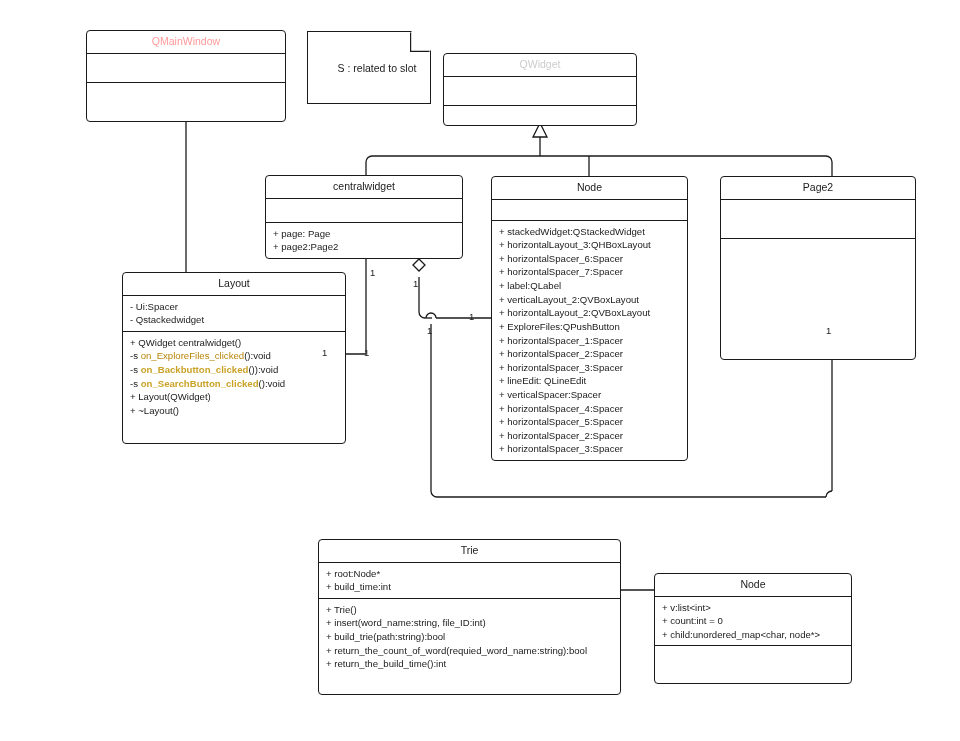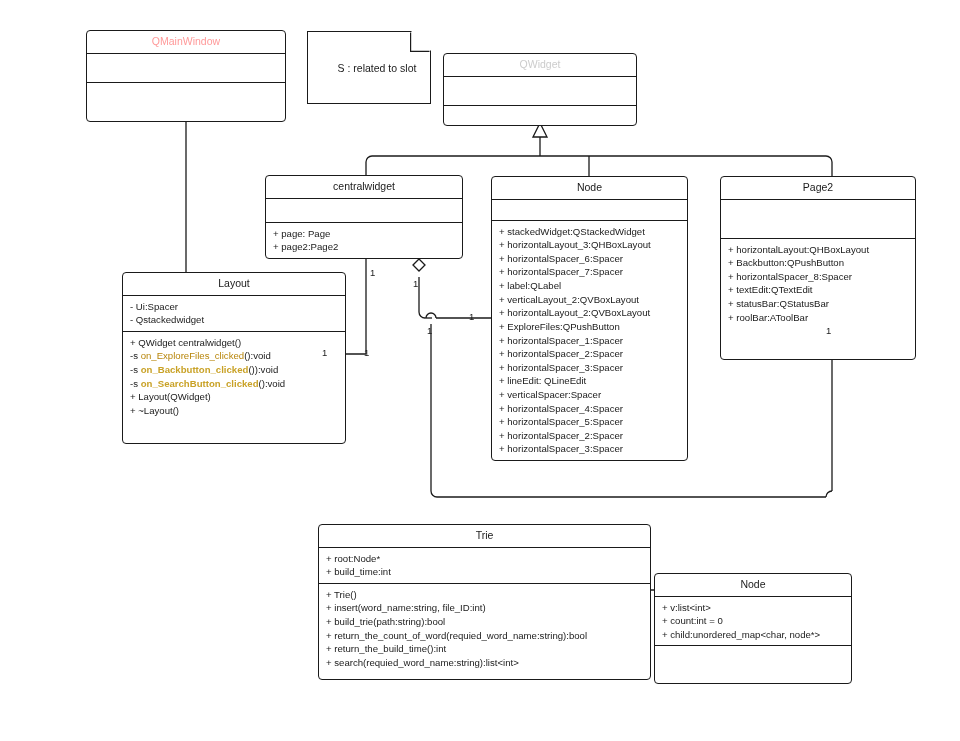--- a/index.html
+++ b/index.html
@@ -211,43 +211,34 @@
       <div class="row">+ horizontalSpacer_4:Spacer</div>
       <div class="row">+ horizontalSpacer_5:Spacer</div>
       <div class="row">+ horizontalSpacer_2:Spacer</div>
       <div class="row">+ horizontalSpacer_3:Spacer</div>
     </div>
   </div>
 
   <div class="umlbox" style="left:720px;top:176px;width:196px;height:184px;">
     <div class="uml-title">Page2</div>
     <div class="uml-attrs empty" style="height:38px;"></div>
-    <div class="uml-ops">
-      <div class="row">+ horizontalLayout:QHBoxLayout</div>
-      <div class="row">+ Backbutton:QPushButton</div>
-      <div class="row">+ horizontalSpacer_8:Spacer</div>
-      <div class="row">+ textEdit:QTextEdit</div>
-      <div class="row">+ statusBar:QStatusBar</div>
-      <div class="row">+ roolBar:AToolBar</div>
-    </div>
-  </div>
-
-  <div class="umlbox" style="left:318px;top:524px;width:333px;height:156px;justify-content:space-between;">
+  </div>
+
+  <div class="umlbox" style="left:318px;top:539px;width:303px;height:156px;justify-content:space-between;">
     <div class="uml-title">Trie</div>
     <div class="uml-attrs">
       <div class="row">+ root:Node*</div>
       <div class="row">+ build_time:int</div>
     </div>
     <div class="uml-ops">
       <div class="row">+ Trie()</div>
       <div class="row">+ insert(word_name:string, file_ID:int)</div>
       <div class="row">+ build_trie(path:string):bool</div>
       <div class="row">+ return_the_count_of_word(requied_word_name:string):bool</div>
       <div class="row">+ return_the_build_time():int</div>
-      <div class="row">+ search(requied_word_name:string):list&lt;int&gt;</div>
     </div>
   </div>
 
   <div class="umlbox" style="left:654px;top:533px;width:198px;height:111px;margin-top:40px;">
     <div class="uml-title">Node</div>
     <div class="uml-attrs">
       <div class="row">+ v:list&lt;int&gt;</div>
       <div class="row">+ count:int = 0</div>
       <div class="row">+ child:unordered_map&lt;char, node*&gt;</div>
     </div>

